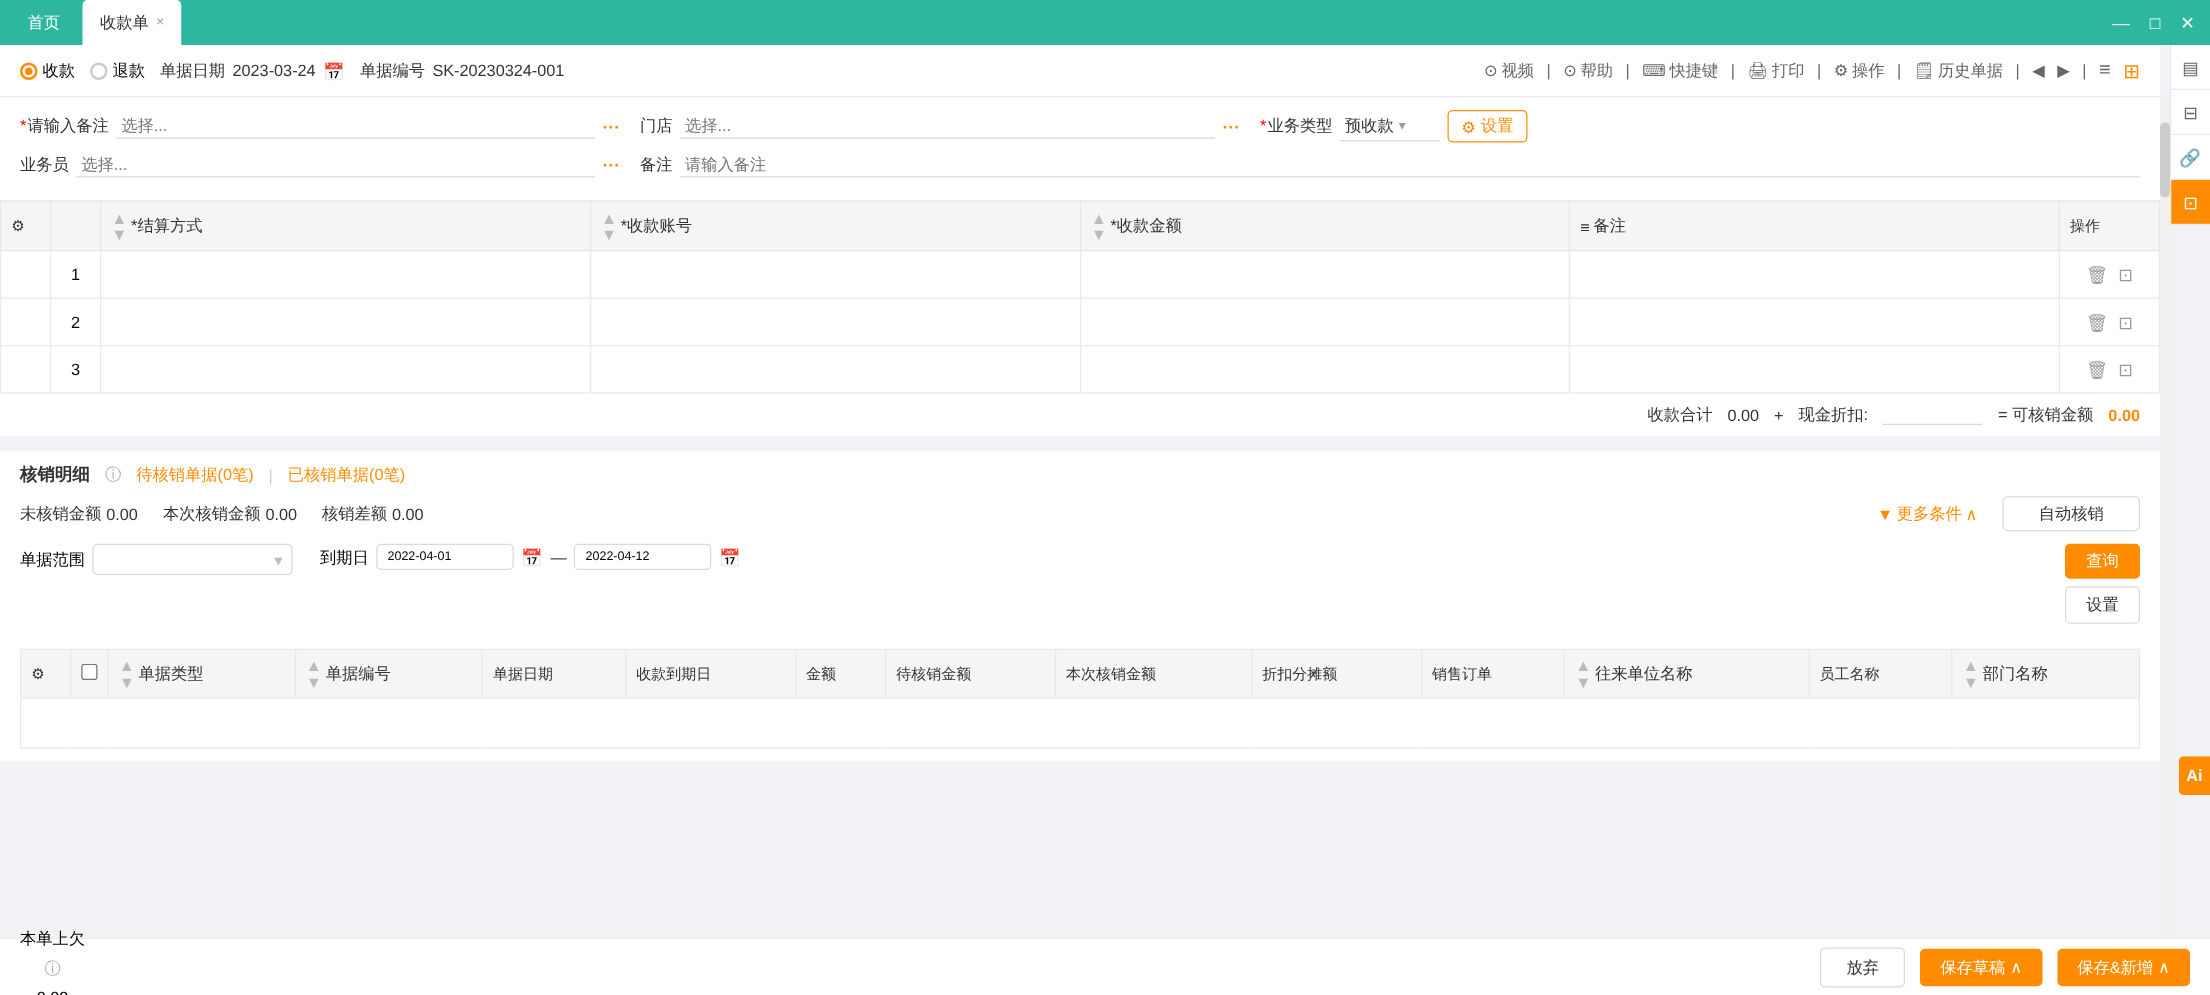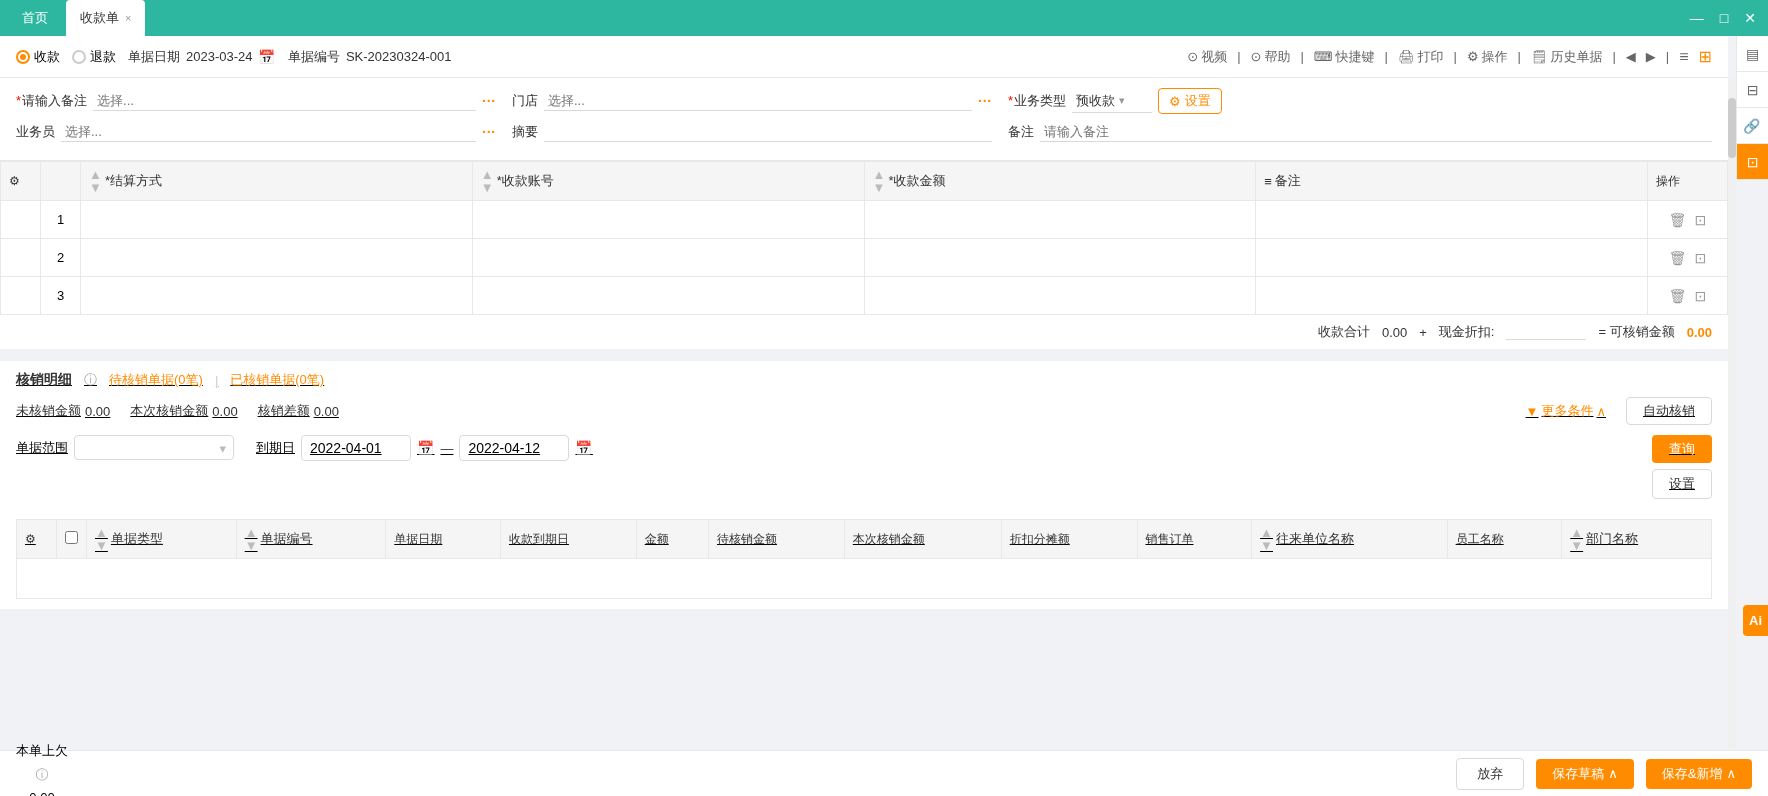--- a/index.html
+++ b/index.html
@@ -285,21 +285,20 @@
       border-bottom: 1px solid #d9d9d9;
       width: 80px;
       outline: none;
       text-align: right;
     }
 
     
     .verify-section {
       background: #fff;
       padding: 10px 16px;
-      text-decoration: underline;
     }
     .verify-header {
       display: flex;
       align-items: center;
       gap: 12px;
       margin-bottom: 8px;
     }
     .verify-title {
       font-size: 14px;
       font-weight: bold;
@@ -335,21 +334,21 @@
       display: flex;
       align-items: center;
       gap: 3px;
       margin-left: auto;
     }
     .btn-auto-verify {
       background: #fff;
       border: 1px solid #d9d9d9;
       color: #333;
       border-radius: 4px;
-      padding: 4px 16px;
+      padding: 4px 28px;
       cursor: pointer;
       font-size: 13px;
     }
     .filter-field {
       display: flex;
       align-items: center;
       gap: 6px;
       font-size: 13px;
     }
     .filter-select {
@@ -376,21 +375,21 @@
       transform: translateY(-50%);
       color: #bbb;
       pointer-events: none;
     }
     .date-input {
       border: 1px solid #d9d9d9;
       border-radius: 4px;
       padding: 4px 8px;
       width: 110px;
       outline: none;
-      font-size: 14px;
+      font-size: 10px;
     }
     .date-icon {
       color: #aaa;
       cursor: pointer;
       font-size: 14px;
     }
     .date-sep {
       color: #333;
     }
     .btn-query {
@@ -689,24 +688,20 @@
           <span>⚙</span>
           <span>设置</span>
         </button>
       </div>
     </div>
     <div class="form-row">
       <div class="form-field" style="max-width:480px;">
         <span class="form-label">业务员</span>
         <input class="form-input" type="text" placeholder="选择..." style="">
         <span class="ellipsis-btn">···</span>
-      </div>
-      <div class="form-field" style="max-width:480px;">
-        <span class="form-label">摘要</span>
-        <input class="form-input" type="text" style="">
       </div>
       <div class="form-field">
         <span class="form-label">备注</span>
         <input class="form-input" type="text" placeholder="请输入备注" style="">
       </div>
     </div>
   </div>
 
   <div class="table-section">
     <table class="data-table">

